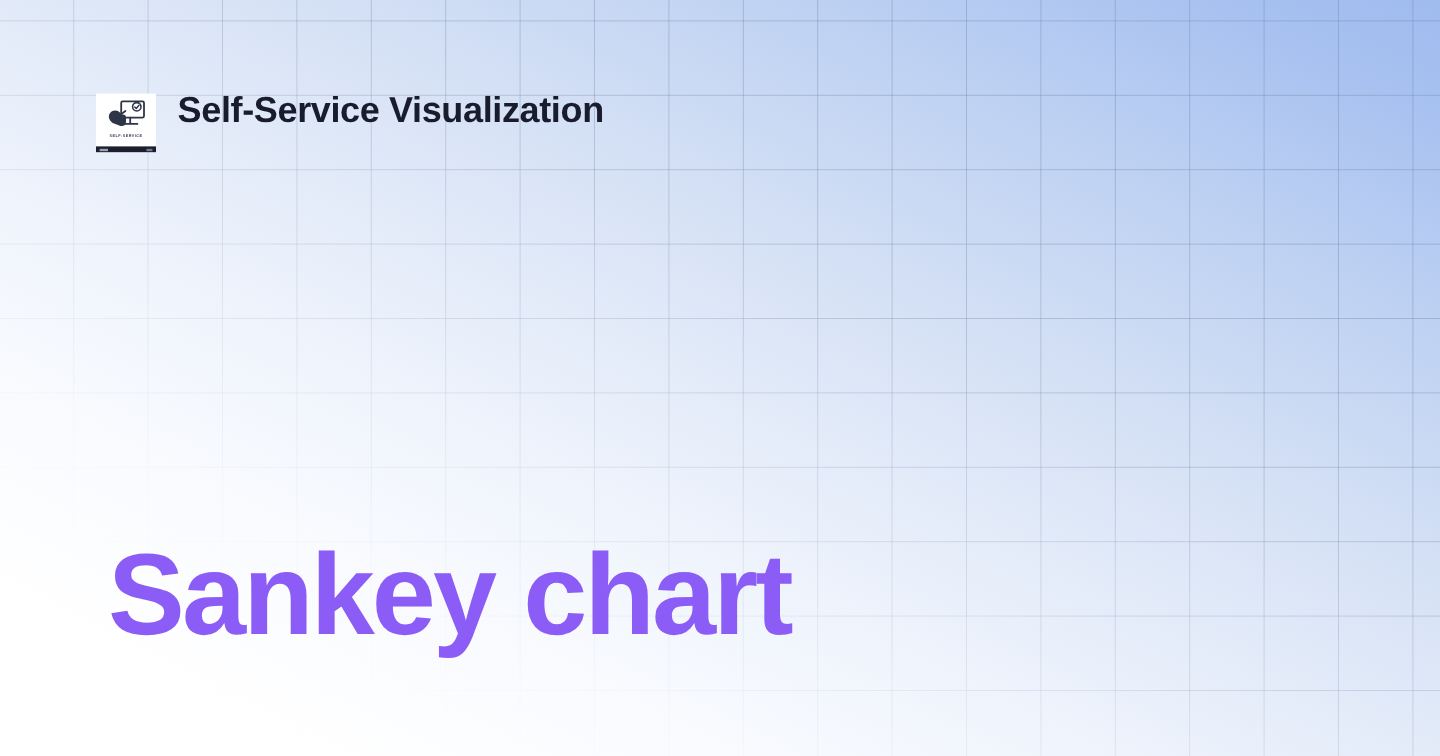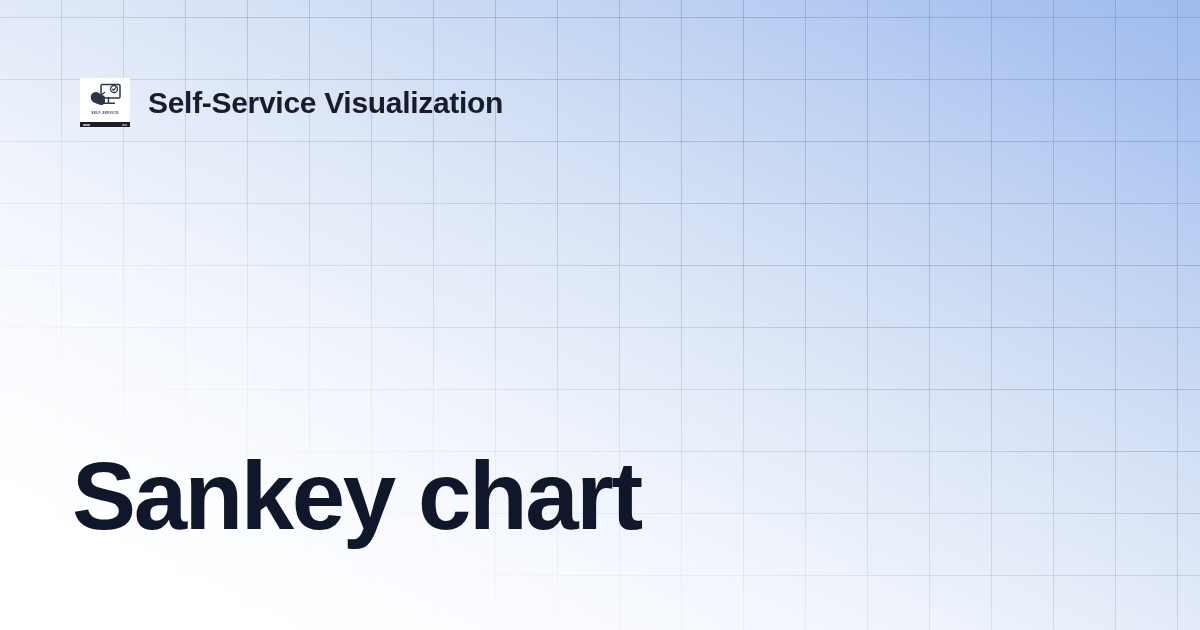--- a/index.html
+++ b/index.html
@@ -71,21 +71,20 @@
         rgba(0,0,0,0.02) 83%,
         rgba(0,0,0,0) 92%);
   }
 
   
   .header {
     position: absolute;
     left: 80px;
     top: 78px;
     display: flex;
-    align-items: center;
     gap: 18px;
   }
 
   .logo-tile {
     width: 50px;
     height: 49px;
     background: #ffffff;
     display: flex;
     flex-direction: column;
     align-items: center;
@@ -144,25 +143,25 @@
     font-weight: 700;
     color: #181c2c;
     letter-spacing: -0.3px;
     white-space: nowrap;
     line-height: 1;
   }
 
   
   .hero-title {
     position: absolute;
-    left: 72px;
+    left: 90px;
     top: 448px;
     font-size: 96px;
     font-weight: 700;
-    color: #0f172a;
+    color: #8b5cf6;
     letter-spacing: -2.4px;
     line-height: 1;
     white-space: nowrap;
     margin: 0;
   }
 </style>
 </head>
 <body>
 
 <div class="canvas">

